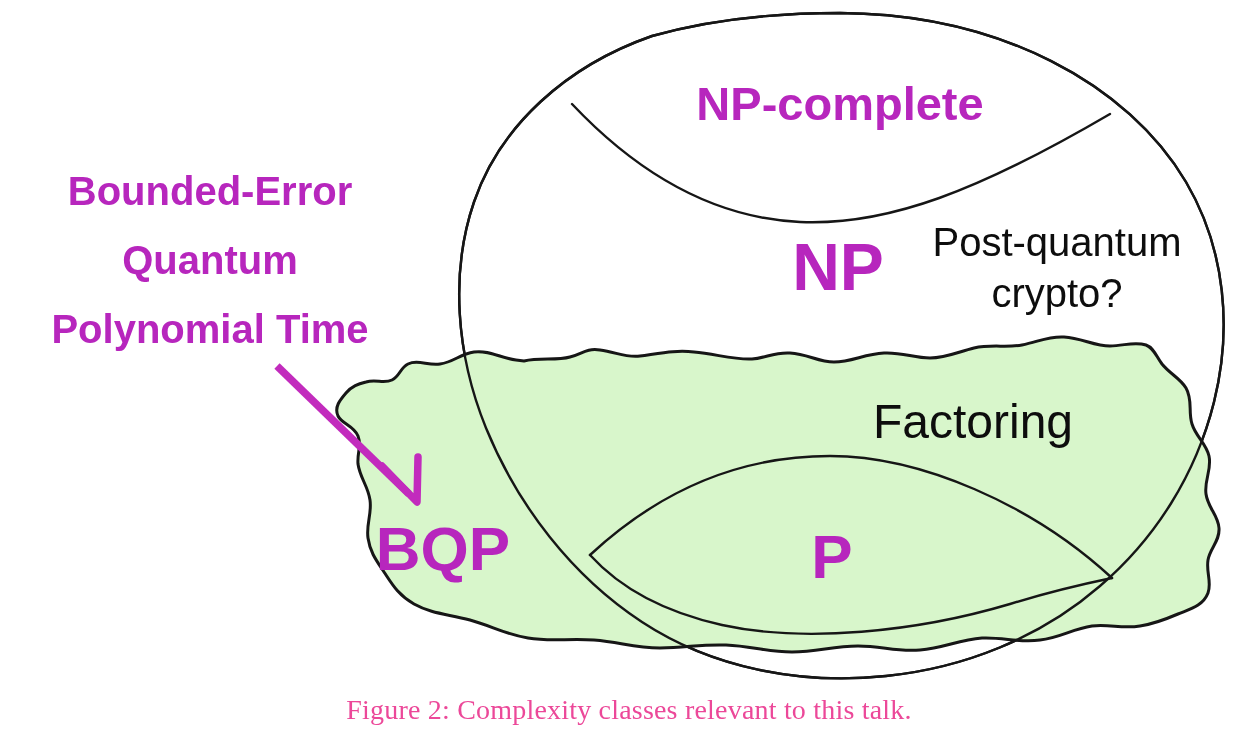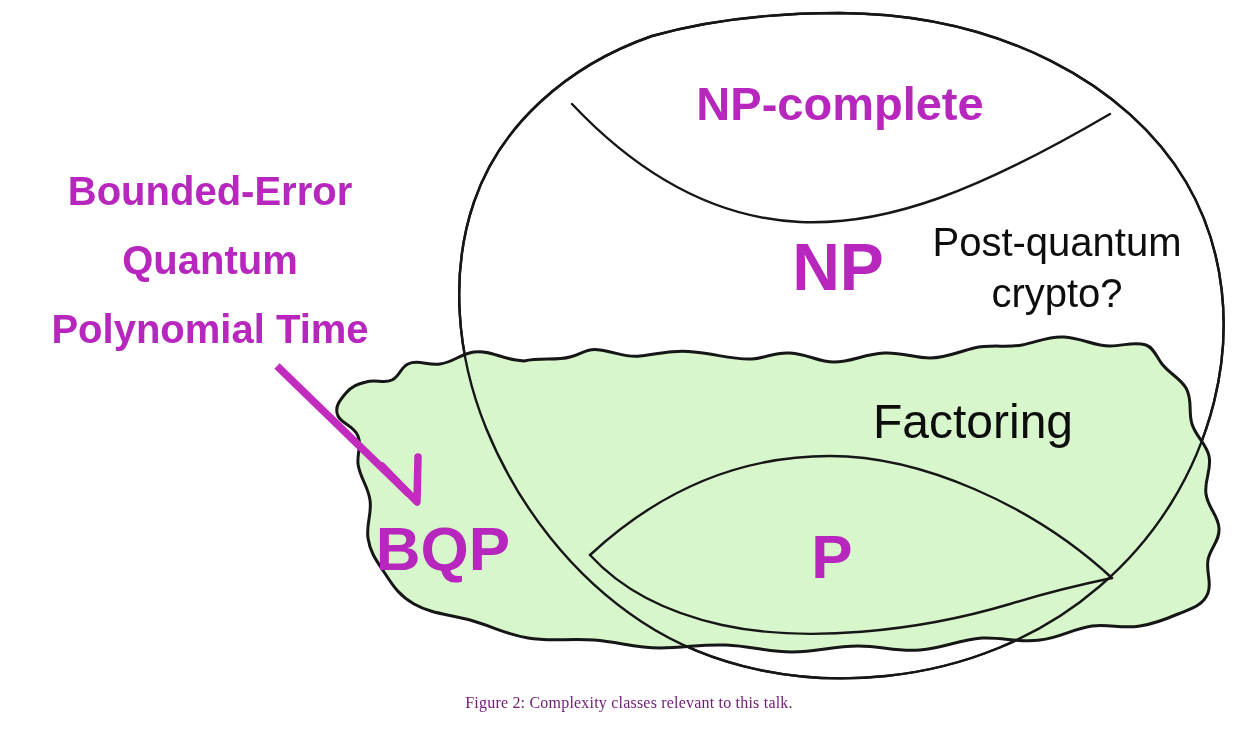--- a/index.html
+++ b/index.html
@@ -70,22 +70,22 @@
     font-weight: normal;
     fill: #0d0d0d;
   }
   .caption {
     position: absolute;
     left: 0;
     right: 0;
     top: 694px;
     text-align: center;
     font-family: "Liberation Serif", serif;
-    font-size: 16px;
-    color: #701a75;
+    font-size: 28px;
+    color: #ec4899;
     letter-spacing: 0.2px;
   }
 </style>
 </head>
 <body>
 
 <div id="figure-root">
 
   <svg id="complexity-svg" viewBox="0 0 1258 752">
 

